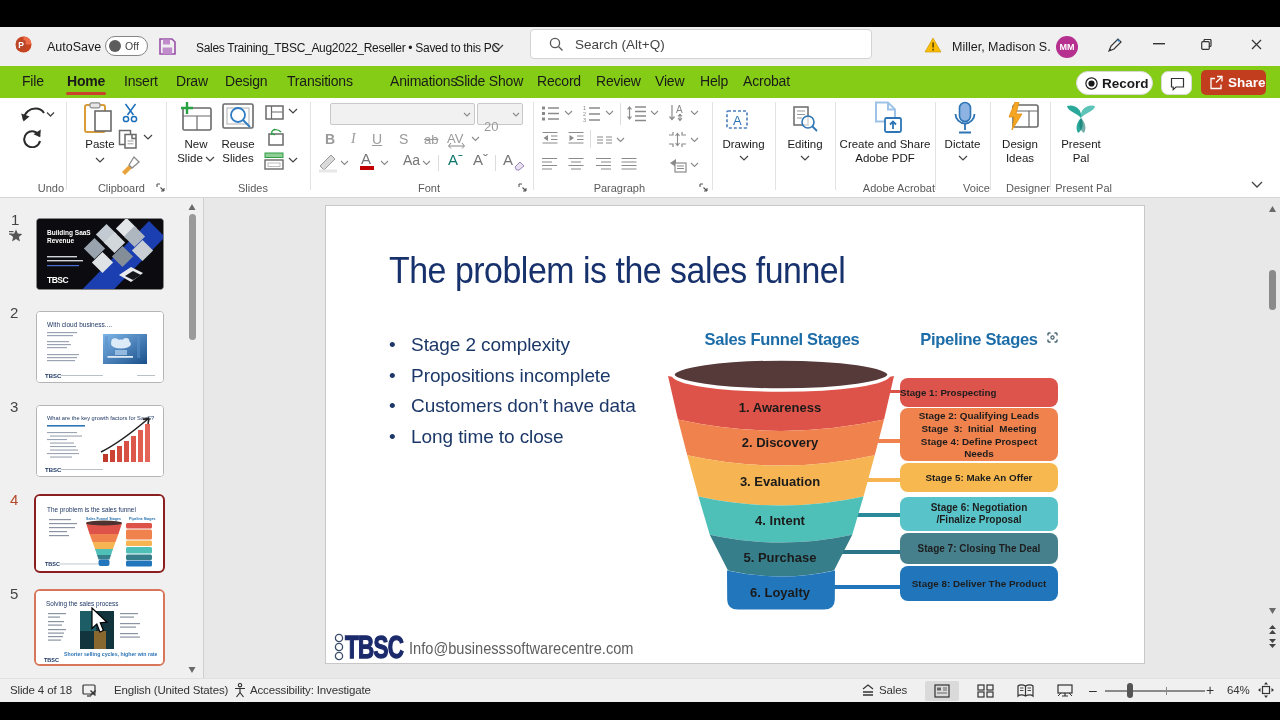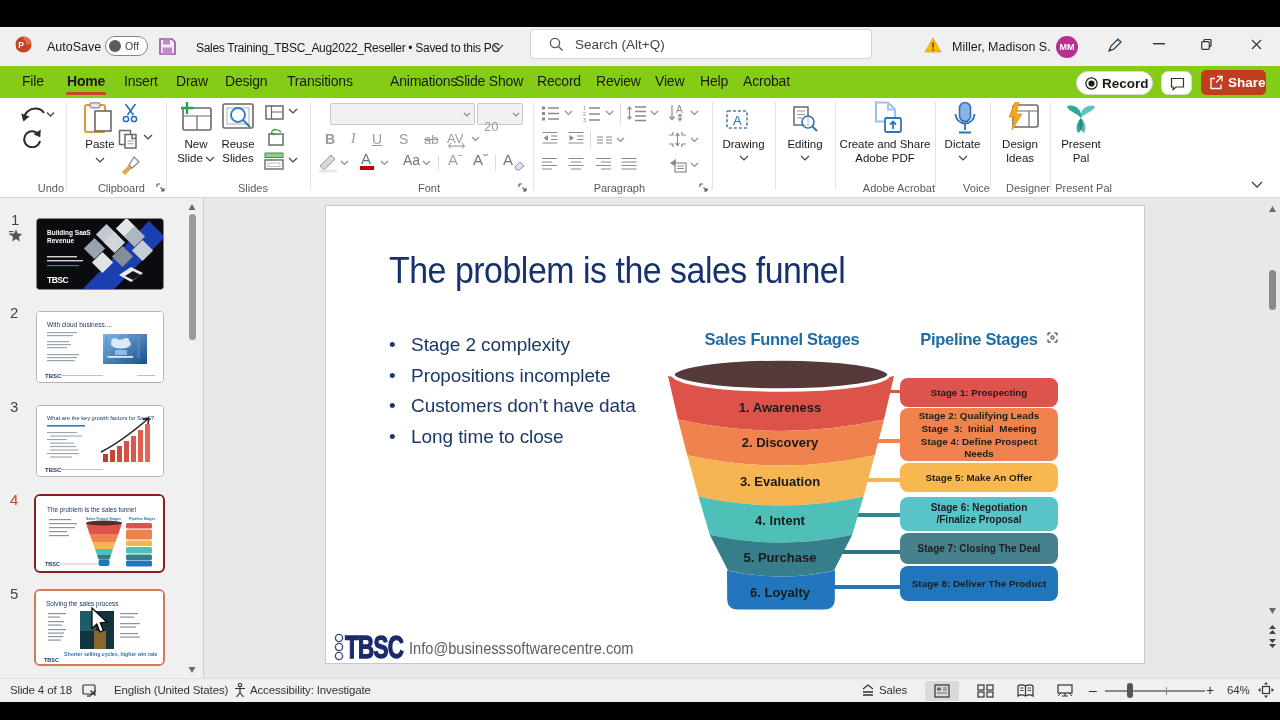--- a/index.html
+++ b/index.html
@@ -246,21 +246,21 @@
 <div class="abs" style="left:361px;top:150px;font-size:15px;color:#757575;">A</div>
 <div class="abs" style="left:360px;top:166px;width:14px;height:3.5px;background:#c00000;"></div>
 <svg class="abs" style="left:380px;top:160px" width="9" height="6" viewBox="0 0 9 6">
       <path d="M1 1 L4.5 4.5 L8 1" fill="none" stroke="#8a8a8a" stroke-width="1.1"></path>
     </svg>
 <div class="abs" style="left:403px;top:152px;font-size:14px;color:#757575;">Aa</div>
 <svg class="abs" style="left:422px;top:160px" width="9" height="6" viewBox="0 0 9 6">
       <path d="M1 1 L4.5 4.5 L8 1" fill="none" stroke="#8a8a8a" stroke-width="1.1"></path>
     </svg>
 <div class="abs" style="left:438px;top:155px;width:1px;height:16px;background:#dcdcdc;"></div>
-<div class="abs" style="left:448px;top:151px;font-size:15px;color:#a3a3a3;">Aˉ</div>
+<div class="abs" style="left:448px;top:151px;font-size:15px;color:#0f766e;">Aˉ</div>
 <div class="abs" style="left:473px;top:151px;font-size:15px;color:#757575;">Aˇ</div>
 <div class="abs" style="left:495px;top:155px;width:1px;height:16px;background:#dcdcdc;"></div>
 <div class="abs" style="left:503px;top:151px;font-size:15px;color:#757575;">A</div>
 <svg class="abs" style="left:514px;top:160px" width="11" height="11" viewBox="0 0 11 11">
       <path d="M1 7 L6 2 L10 6 L5 10 L2.5 10 Z" fill="#e8e0ef" stroke="#9a86b8" stroke-width="1"></path>
     </svg>
 <div class="abs grouplabel" style="left:390px;top:182px;width:50px;">Font</div>
 <svg class="abs" style="left:518px;top:183px" width="9" height="9" viewBox="0 0 9 9">
       <path d="M1 1 h3 M1 1 v3 M8 8 h-3 M8 8 v-3 M8 8 L4.5 4.5" stroke="#555" stroke-width="1.1" fill="none"></path>
     </svg>
@@ -617,21 +617,21 @@
         <g font-family="Liberation Sans" font-size="13" font-weight="bold" fill="#1a1a1a" text-anchor="middle">
           <text x="114" y="61">1. Awareness</text>
           <text x="114" y="96">2. Discovery</text>
           <text x="114" y="135">3. Evaluation</text>
           <text x="114" y="174">4. Intent</text>
           <text x="114" y="211">5. Purchase</text>
           <text x="114" y="246">6. Loyalty</text>
         </g>
       </svg>
 
-      <div class="abs" style="left:574px;top:172px;width:158px;height:29px;background:#dc544b;border-radius:8px;color:#1d1d1d;font-weight:bold;font-size:9.7px;text-align:center;line-height:29px;">Stage 1: Prospecting</div>
+      <div class="abs" style="left:574px;top:172px;width:158px;height:29px;background:#dc544b;border-radius:8px;color:#1d1d1d;font-weight:bold;font-size:9.7px;text-align:left;line-height:29px;">Stage 1: Prospecting</div>
       <div class="abs" style="left:574px;top:202px;width:158px;height:53px;background:#f0824e;border-radius:8px;color:#1d1d1d;font-weight:bold;font-size:9.9px;text-align:center;line-height:12.8px;padding-top:2px;">Stage 2: Qualifying Leads<br>Stage&nbsp; 3:&nbsp; Initial&nbsp; Meeting<br>Stage 4: Define Prospect<br>Needs</div>
       <div class="abs" style="left:574px;top:257px;width:158px;height:29px;background:#f7b94f;border-radius:8px;color:#1d1d1d;font-weight:bold;font-size:9.8px;text-align:center;line-height:29px;">Stage 5: Make An Offer</div>
       <div class="abs" style="left:574px;top:291px;width:158px;height:34px;background:#58c3c8;border-radius:8px;color:#1d1d1d;font-weight:bold;font-size:10px;text-align:center;line-height:12.8px;padding-top:4.5px;">Stage 6: Negotiation<br>/Finalize Proposal</div>
       <div class="abs" style="left:574px;top:327px;width:158px;height:31px;background:#47808d;border-radius:8px;color:#1d1d1d;font-weight:bold;font-size:10px;text-align:center;line-height:31px;">Stage 7: Closing The Deal</div>
       <div class="abs" style="left:574px;top:360px;width:158px;height:35px;background:#2176bb;border-radius:8px;color:#1d1d1d;font-weight:bold;font-size:9.9px;text-align:center;line-height:35px;">Stage 8: Deliver The Product</div>
 
       <svg class="abs" style="left:7px;top:427px" width="12" height="30" viewBox="0 0 12 30">
         <circle cx="6" cy="5" r="3.6" fill="none" stroke="#3a4a6b" stroke-width="1.3"></circle>
         <circle cx="6" cy="14" r="3.6" fill="none" stroke="#3a4a6b" stroke-width="1.3"></circle>
         <circle cx="6" cy="23" r="3.6" fill="none" stroke="#3a4a6b" stroke-width="1.3"></circle>

